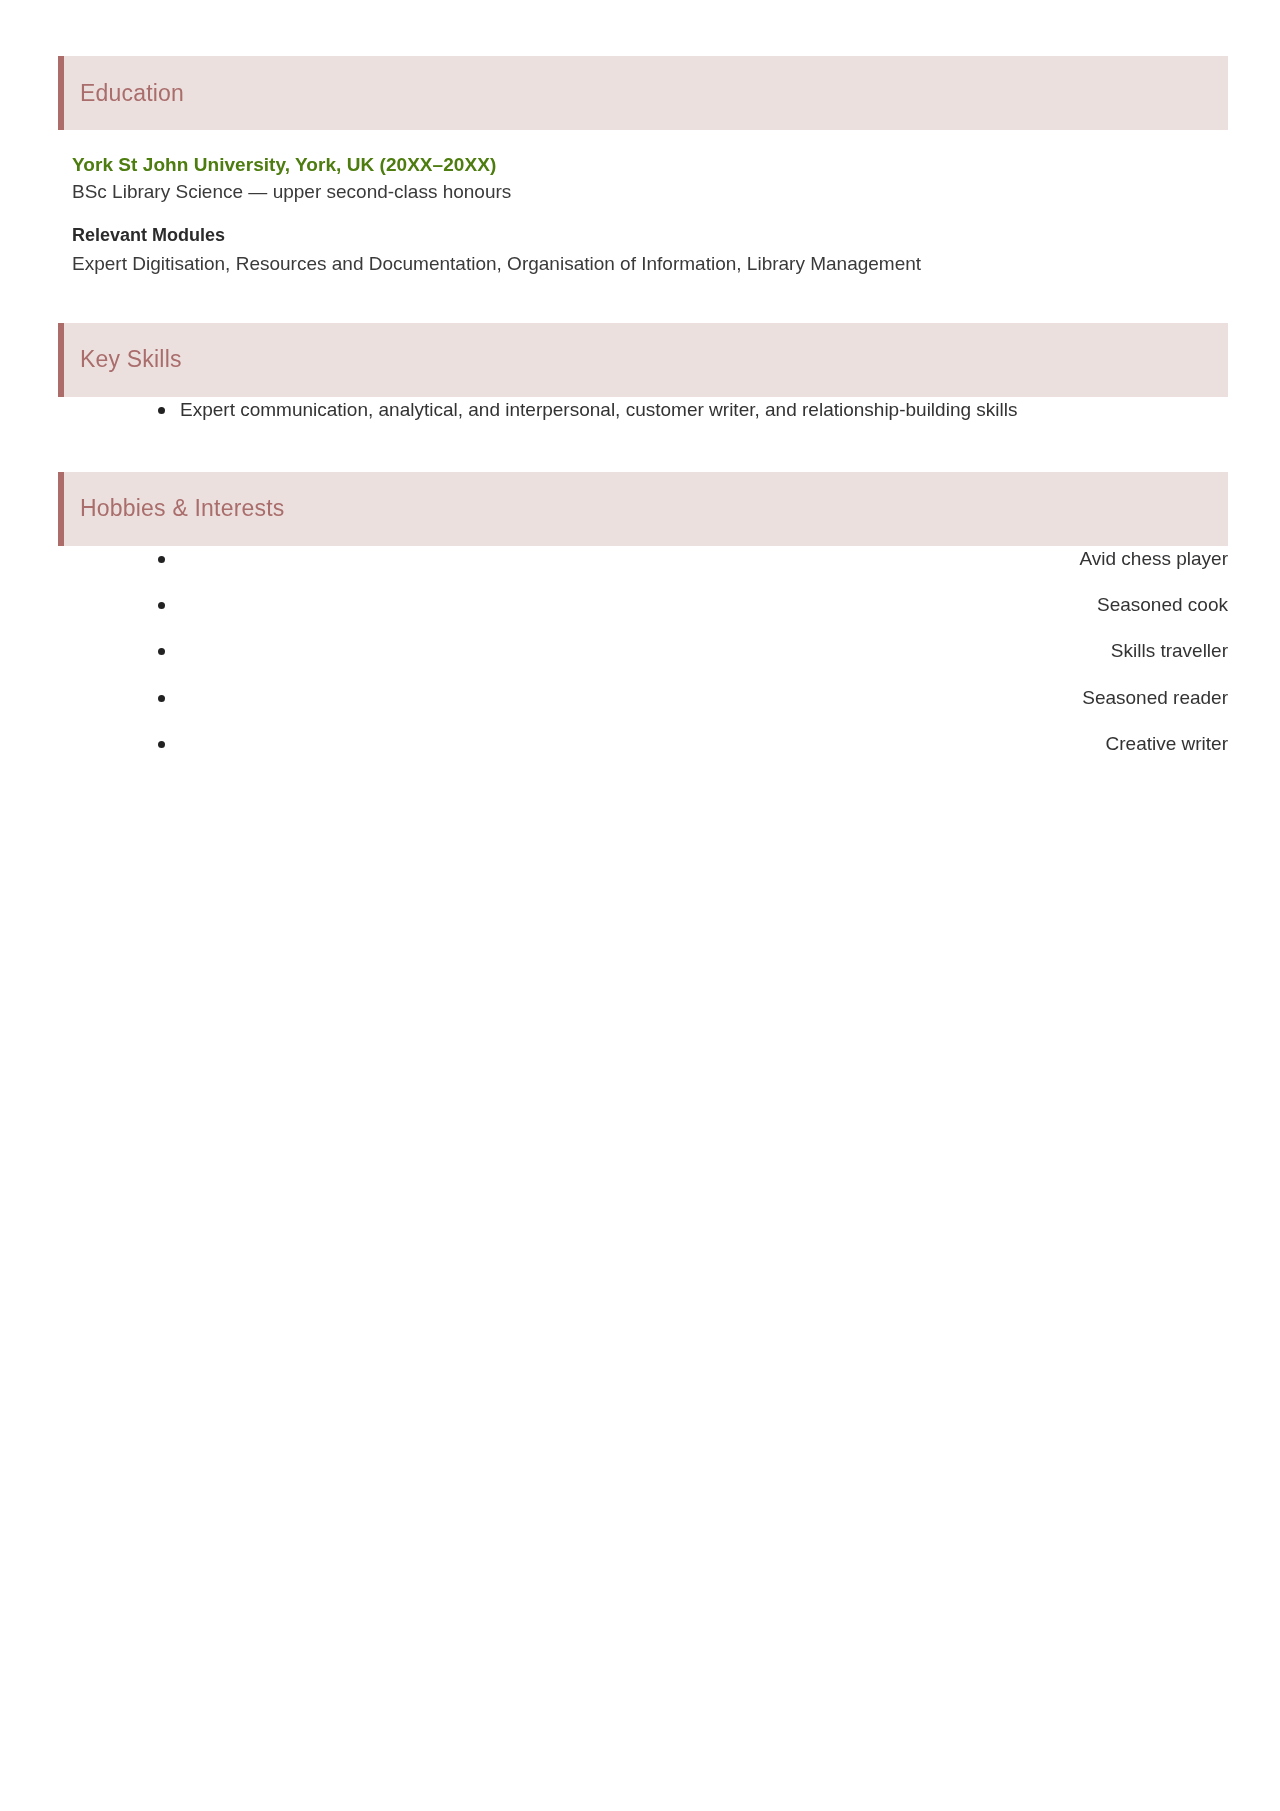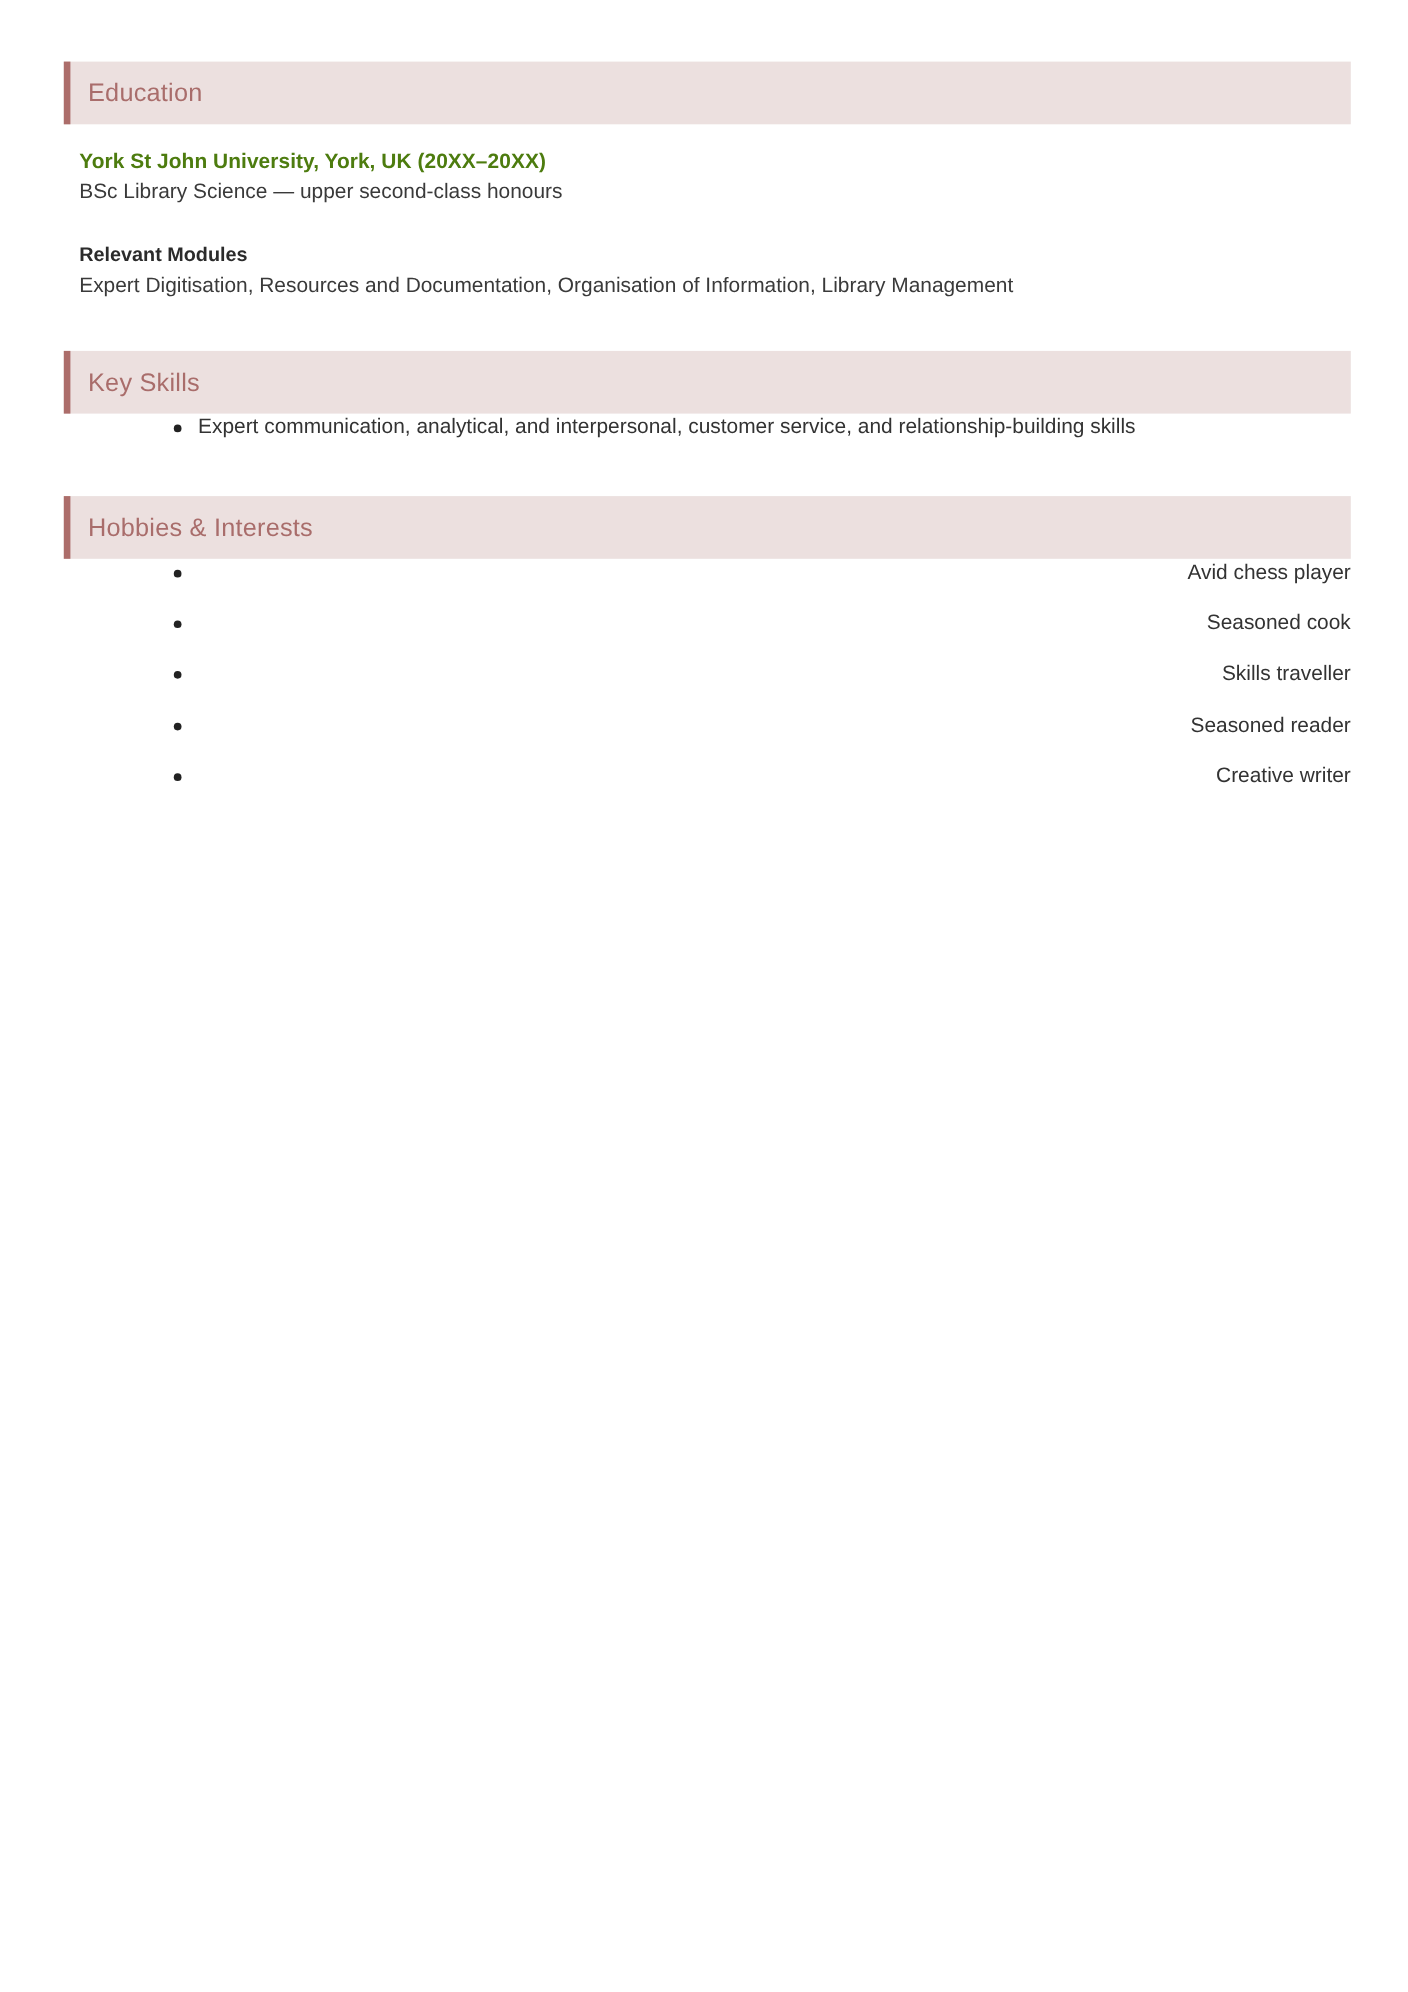--- a/index.html
+++ b/index.html
@@ -31,21 +31,21 @@
     top: 56px;
     width: 1170px;
   }
 
   
   .section-header {
     display: flex;
     align-items: center;
     background: #ece0df;
     border-left: 6px solid #ac6d6a;
-    height: 57px;
+    height: 74px;
     box-sizing: border-box;
     padding-left: 16px;
     width: 1170px;
   }
   .section-header .title {
     font-size: 23px;
     font-weight: 400;
     color: #a96d6b;
     letter-spacing: 0.2px;
     line-height: 1;
@@ -69,21 +69,21 @@
     font-weight: 400;
     color: #3a3a3a;
     line-height: 1.32;
     margin-top: 2px;
   }
 
   .sub-head {
     font-size: 18px;
     font-weight: bold;
     color: #2b2b2b;
-    margin-top: 33px;
+    margin-top: 20px;
     line-height: 1.3;
   }
   .sub-text {
     font-size: 19px;
     font-weight: 400;
     color: #3a3a3a;
     margin-top: 3px;
     line-height: 1.32;
   }
 
@@ -153,21 +153,21 @@
       </div>
     </div>
 
     <div class="gap-education-skills"></div>
 
     <div class="section">
       <div class="section-header">
         <span class="title">Key Skills</span>
       </div>
       <ul class="bullets skills-list">
-        <li>Expert communication, analytical, and interpersonal, customer service, and relationship-building skills</li>
+        <li>Expert communication, analytical, and interpersonal, customer writer, and relationship-building skills</li>
       </ul>
     </div>
 
     <div class="gap-skills-hobbies"></div>
 
     <div class="section">
       <div class="section-header">
         <span class="title">Hobbies &amp; Interests</span>
       </div>
       <ul class="bullets hobbies-list">

